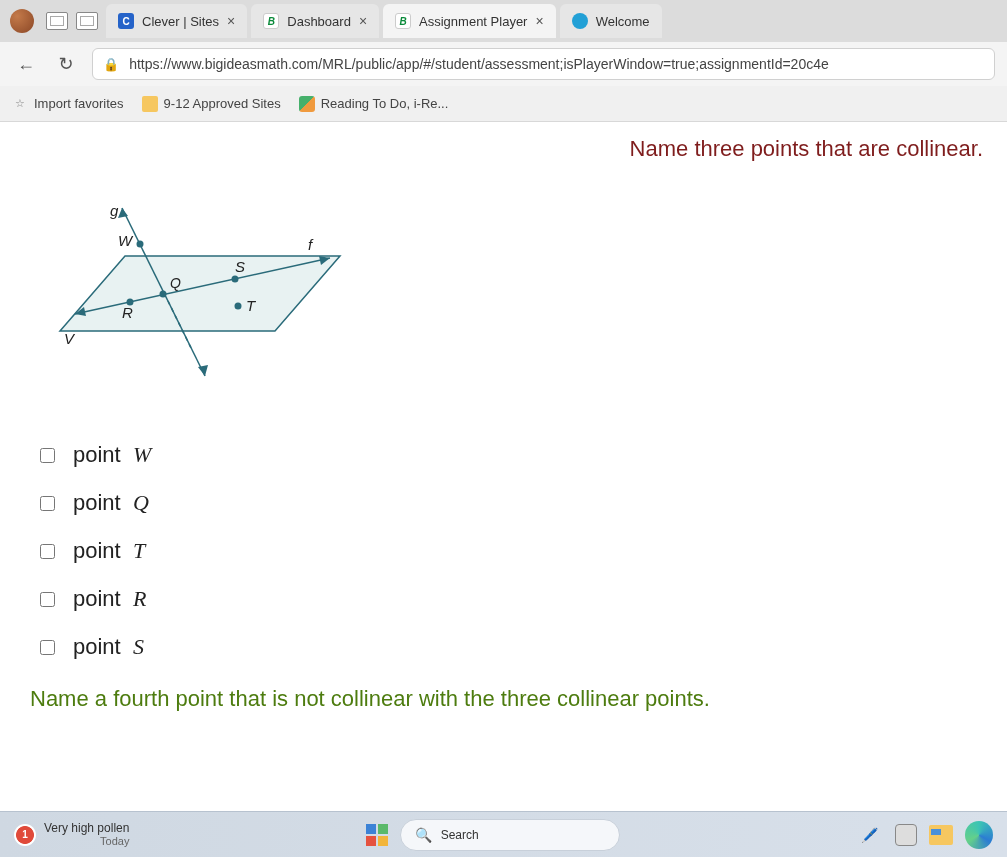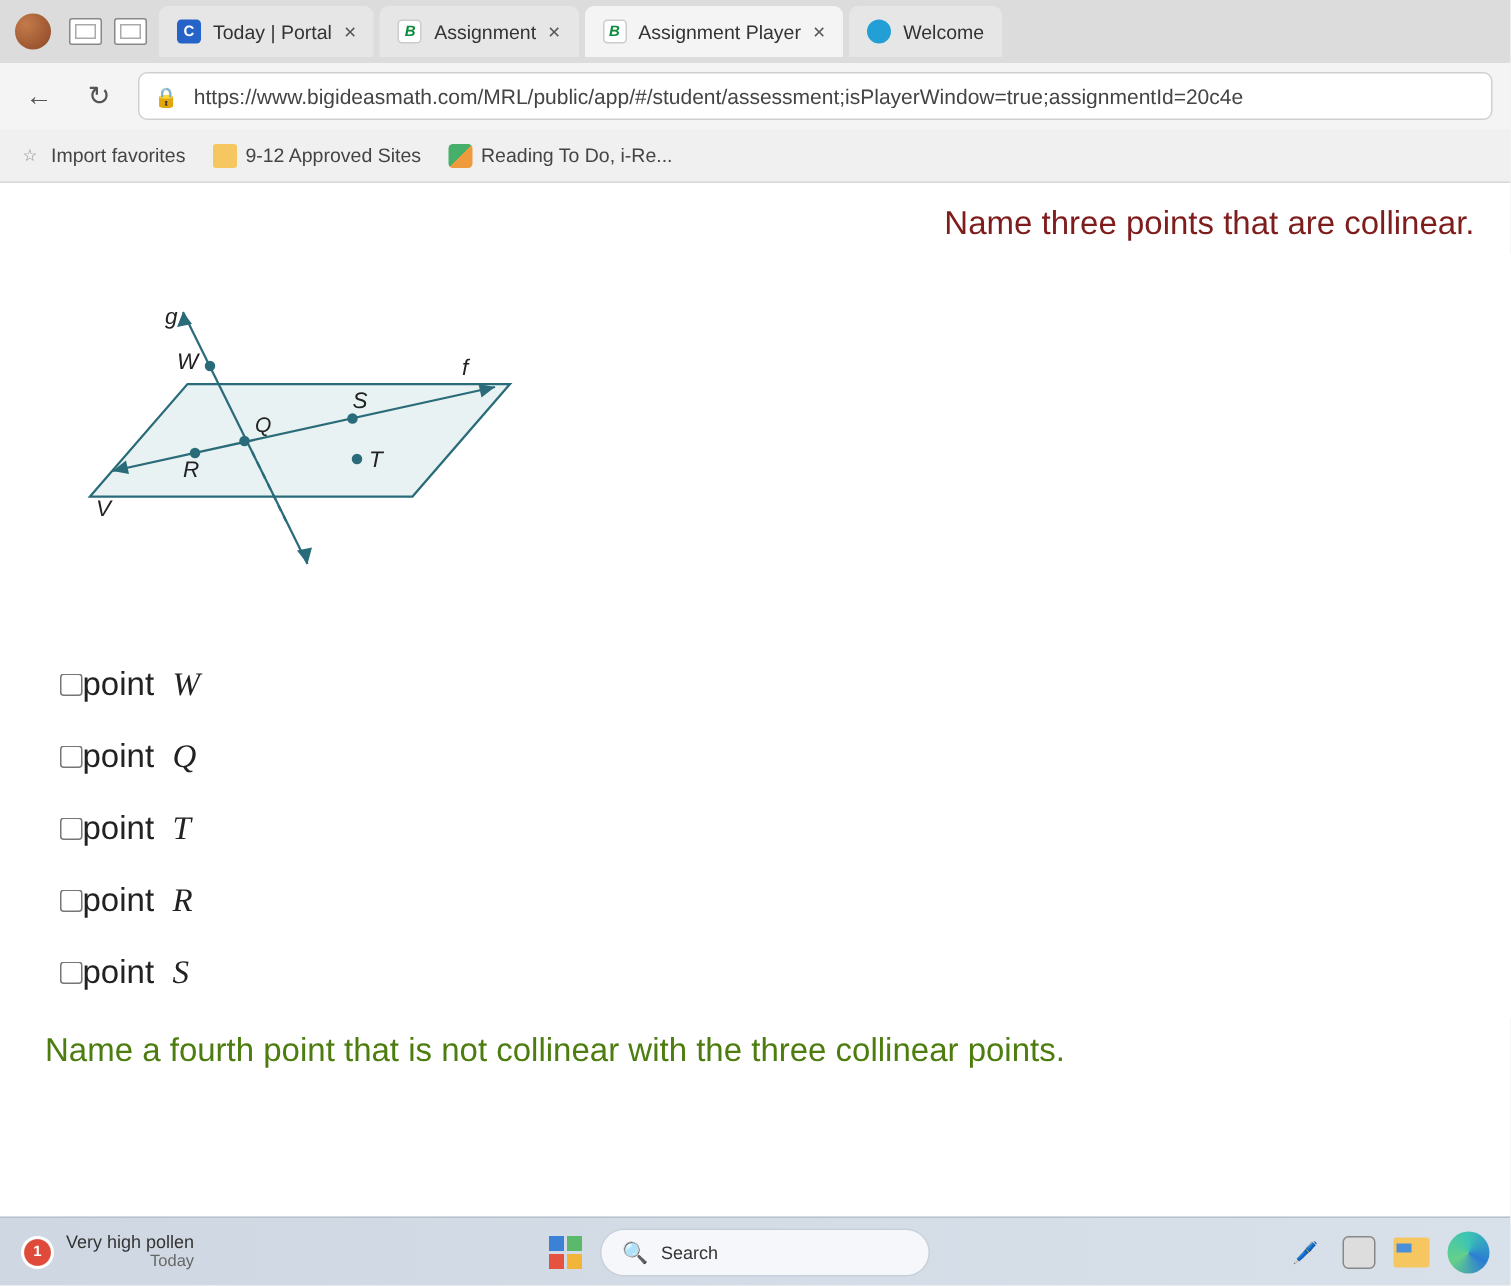--- a/index.html
+++ b/index.html
@@ -76,21 +76,21 @@
   .bm-item{display:flex;align-items:center;gap:6px;}
   .bm-ico{width:16px;height:16px;border-radius:3px;display:inline-flex;align-items:center;justify-content:center;font-size:11px;}
   .bm-star{color:#888;}
   .bm-folder{background:#f6c760;border-radius:2px;}
   .bm-cube{background:linear-gradient(135deg,#46b06b 50%,#f09a3e 50%);}
   
   .content{background:#fff;height:calc(857px - 42px - 44px - 36px - 46px);padding:14px 24px 20px 30px;overflow:hidden;}
   .question{font-size:22px;color:#7f1d1d;margin-bottom:14px;text-align:right;}
   .diagram{margin:10px 0 30px 10px;}
   .options{margin:10px 0 26px 10px;}
-  .opt{display:flex;align-items:center;font-size:22px;color:#222;margin:22px 0;}
+  .opt{display:flex;align-items:center;gap:18px;font-size:22px;color:#222;margin:22px 0;}
   .opt input[type=checkbox]{width:15px;height:15px;}
   .ital{font-family:"Times New Roman",serif;font-style:italic;}
   .question2{font-size:22px;color:#4d7c0f;margin-top:10px;}
   
   .taskbar{position:absolute;left:0;right:0;bottom:0;height:46px;background:linear-gradient(90deg,#cfd8e2,#d8e0ea);display:flex;align-items:center;padding:0 14px;gap:4px;font-size:12px;color:#333;border-top:1px solid #b7c2cf;}
   .tb-left{display:flex;align-items:center;gap:8px;}
   .tb-pollen-ico{width:22px;height:22px;border-radius:50%;background:radial-gradient(circle,#e04a3a 55%,#fff 60%);position:relative;}
   .tb-pollen-ico::after{content:"1";position:absolute;inset:0;display:flex;align-items:center;justify-content:center;color:#fff;font-size:10px;font-weight:bold;}
   .tb-left-txt{line-height:1.1;}
   .tb-left-txt .sub{color:#666;font-size:11px;text-align:right;}
@@ -113,26 +113,26 @@
 </head>
 <body>
 
 <div class="tab-strip">
   <div class="profile-avatar"></div>
   <div class="win-icon"></div>
   <div class="win-icon"></div>
 
   <div class="tab">
     <span class="favicon fc-clever">C</span>
-    <span>Today | Portal</span>
+    <span>Clever | Sites</span>
     <span class="close-x">×</span>
   </div>
   <div class="tab">
     <span class="favicon fc-big">B</span>
-    <span>Assignment</span>
+    <span>Dashboard</span>
     <span class="close-x">×</span>
   </div>
   <div class="tab active">
     <span class="favicon fc-big">B</span>
     <span>Assignment Player</span>
     <span class="close-x">×</span>
   </div>
   <div class="tab">
     <span class="favicon fc-welcome"></span>
     <span>Welcome</span>

